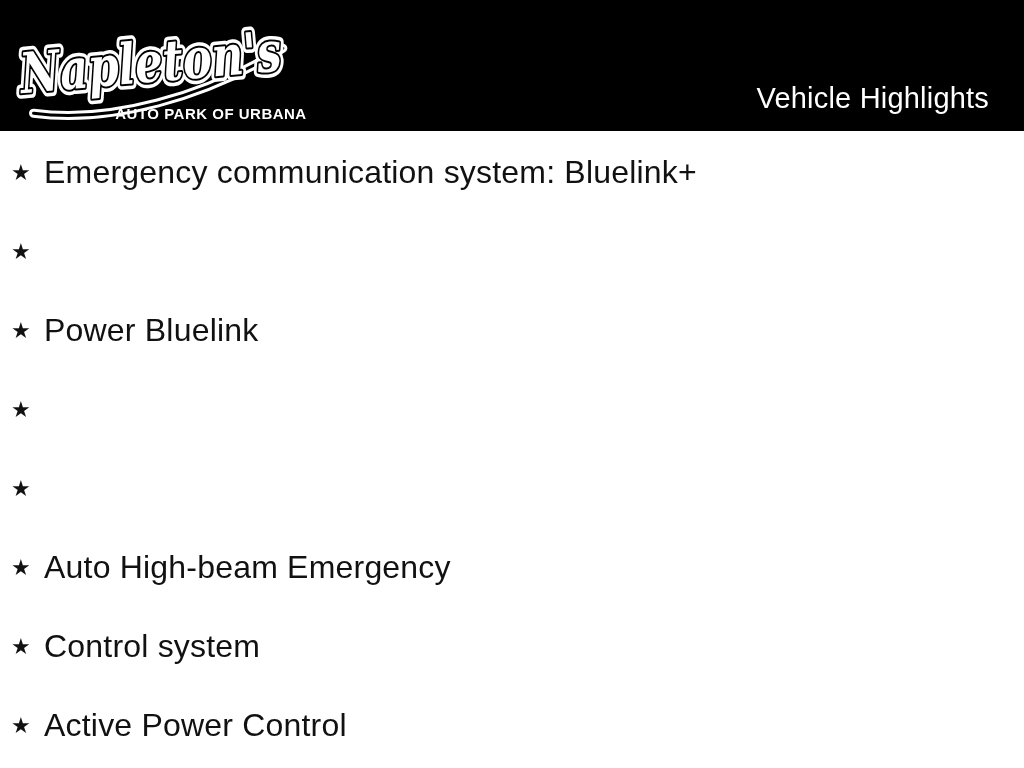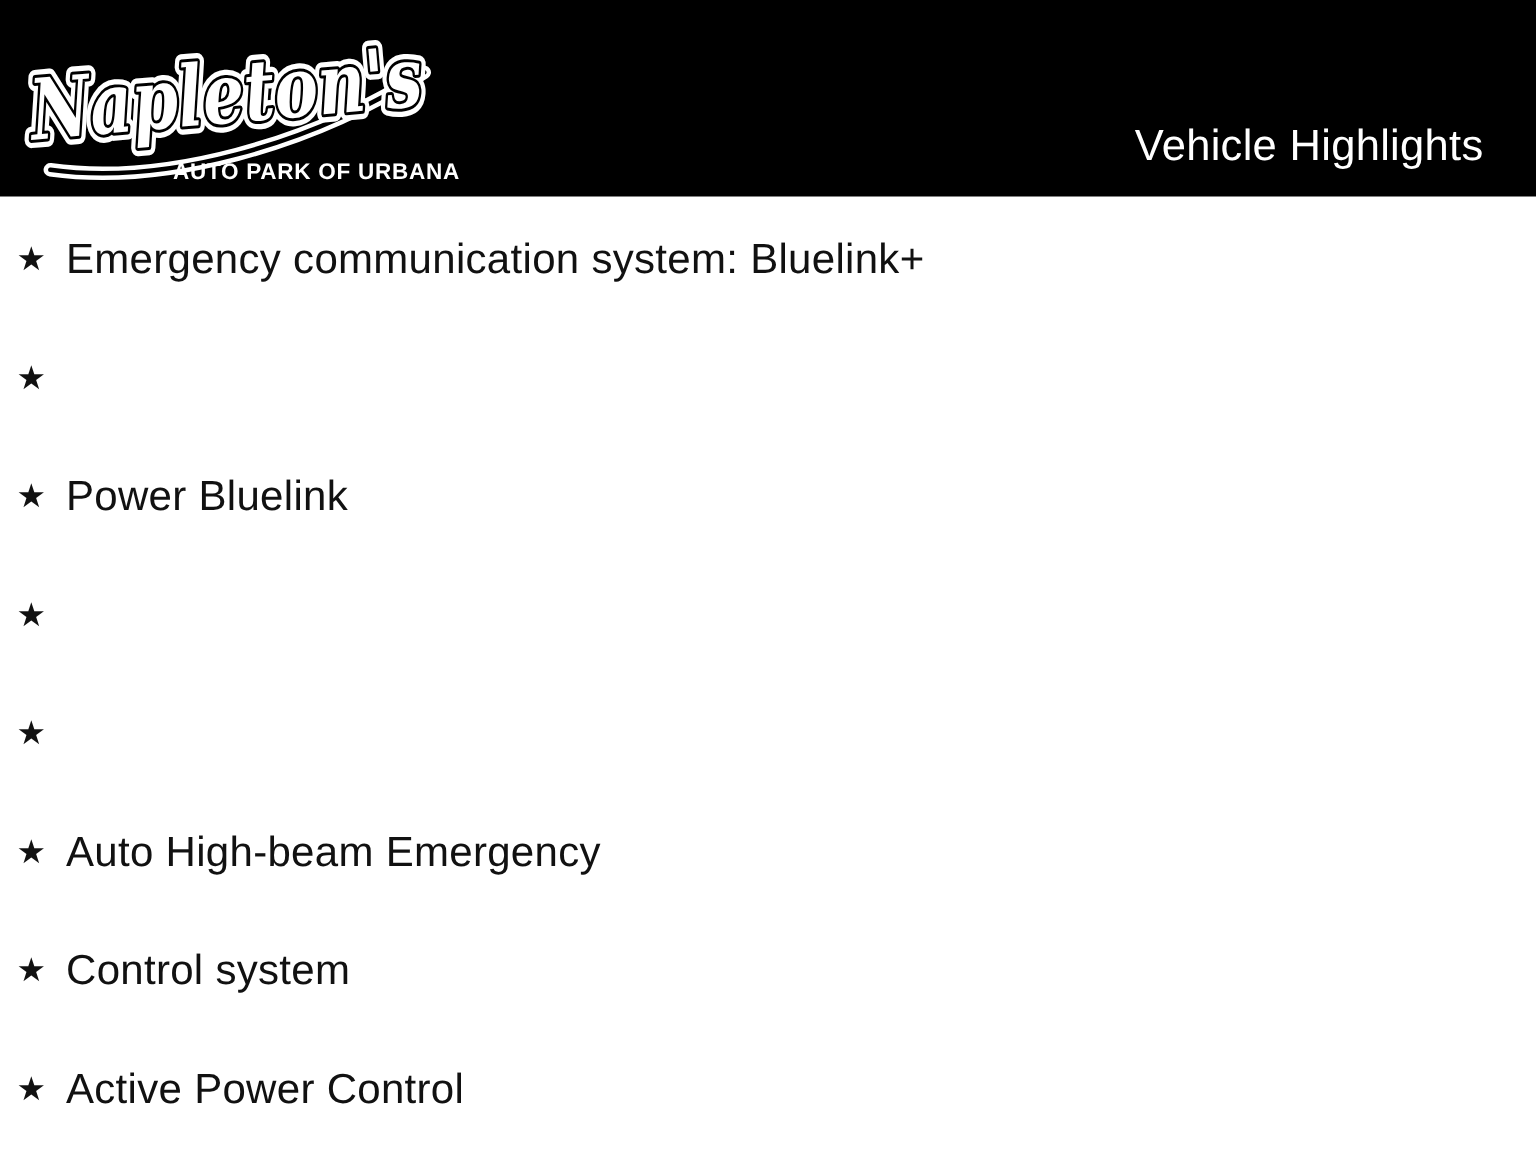--- a/index.html
+++ b/index.html
@@ -74,21 +74,21 @@
   }
   .star {
     display: inline-block;
     width: 33px;
     font-size: 22px;
     line-height: 1;
     color: var(--text);
     flex: 0 0 33px;
   }
   .item-label {
-    font-size: 28px;
+    font-size: 32px;
     color: var(--text);
     letter-spacing: 0.2px;
     white-space: nowrap;
   }
 </style>
 </head>
 <body>
 
 <header class="header">
   <div class="logo-wrap">

